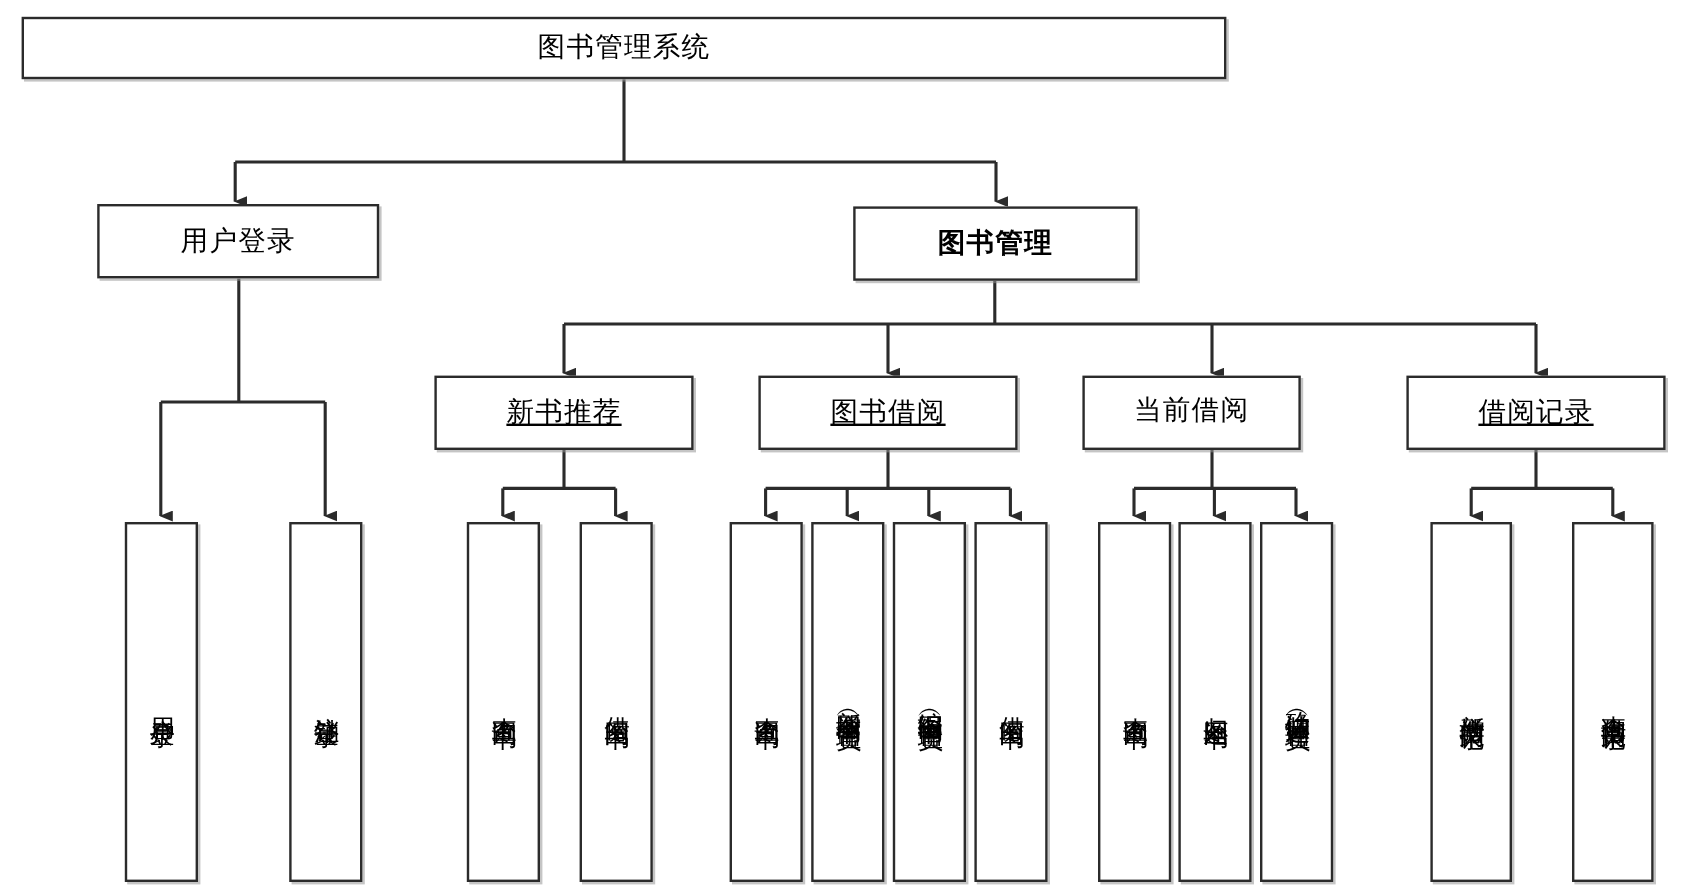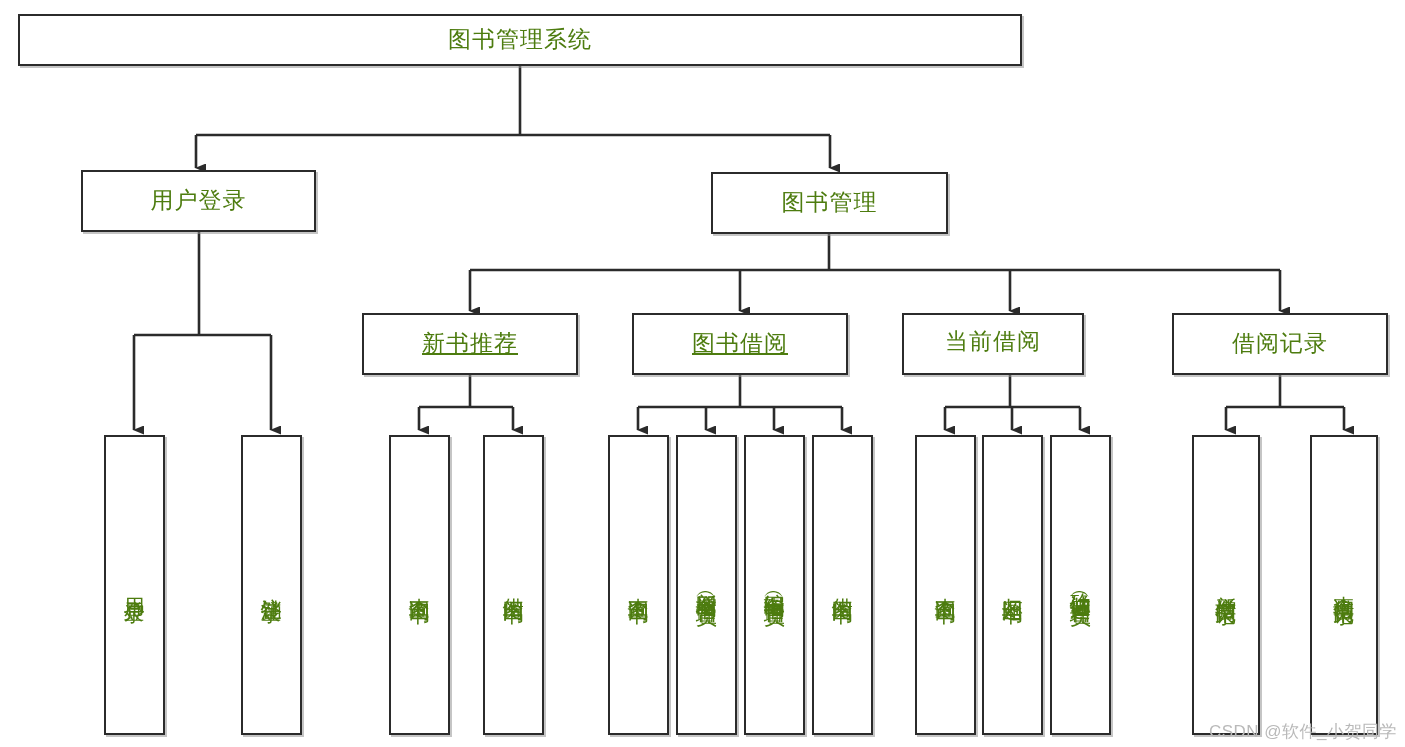--- a/index.html
+++ b/index.html
@@ -22,21 +22,21 @@
   }
   .node{
     position:absolute;
     box-sizing:border-box;
     border:2px solid #2b2b2b;
     background:#ffffff;
     box-shadow:2px 2px 0 0 rgba(150,150,150,0.55);
     display:flex;
     align-items:center;
     justify-content:center;
-    color:#4d7c0f;
+    color:#000000;
   }
   .node.h{
     font-size:23px;
     letter-spacing:1px;
     line-height:1.1;
   }
   .node.root{
     font-size:23px;
   }
   .node.v{
@@ -123,37 +123,37 @@
   </svg>
 
   <div class="node h root" style="left:18px;top:14px;width:1004px;height:52px;">
     <span>图书管理系统</span>
   </div>
 
   <div class="node h" style="left:81px;top:170px;width:235px;height:62px;">
     <span>用户登录</span>
   </div>
 
-  <div class="node h" style="left:711px;top:172px;width:237px;height:62px;">
+  <div class="node h" style="left:711px;top:172px;width:237px;height:62px;font-weight:bold;">
     <span>图书管理</span>
   </div>
 
   <div class="node h" style="left:362px;top:313px;width:216px;height:62px;text-decoration:underline;">
     <span>新书推荐</span>
   </div>
 
   <div class="node h" style="left:632px;top:313px;width:216px;height:62px;text-decoration:underline;">
     <span>图书借阅</span>
   </div>
 
   <div class="node h" style="left:902px;top:313px;width:182px;height:62px;font-family:Liberation Mono, monospace;">
     <span>当前借阅</span>
   </div>
 
-  <div class="node h" style="left:1172px;top:313px;width:216px;height:62px;">
+  <div class="node h" style="left:1172px;top:313px;width:216px;height:62px;text-decoration:underline;">
     <span>借阅记录</span>
   </div>
 
   <div class="node v" style="left:104px;top:435px;width:61px;height:300px;">
     <span class="vtext">用户登录</span>
   </div>
 
   <div class="node v" style="left:241px;top:435px;width:61px;height:300px;">
     <span class="vtext">注销登录</span>
   </div>
@@ -195,15 +195,14 @@
   </div>
 
   <div class="node v" style="left:1192px;top:435px;width:68px;height:300px;">
     <span class="vtext">新增借阅记录</span>
   </div>
 
   <div class="node v" style="left:1310px;top:435px;width:68px;height:300px;">
     <span class="vtext">查询借阅记录</span>
   </div>
 
-  <div class="watermark">CSDN @软件_小贺同学</div>
 
 </div>
 
 </body></html>

